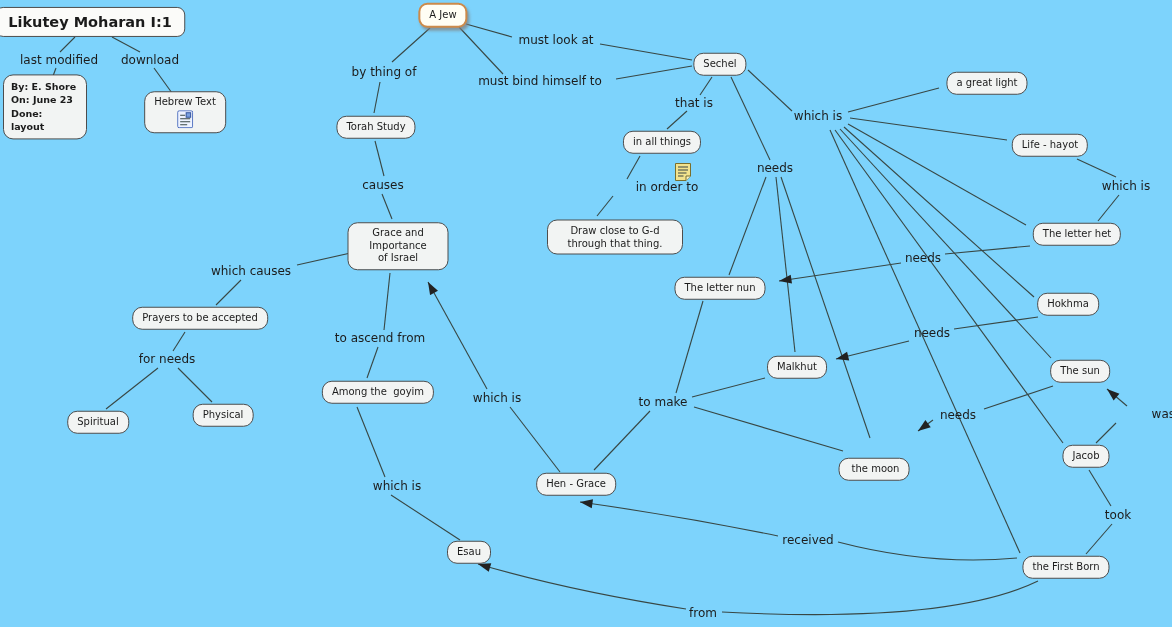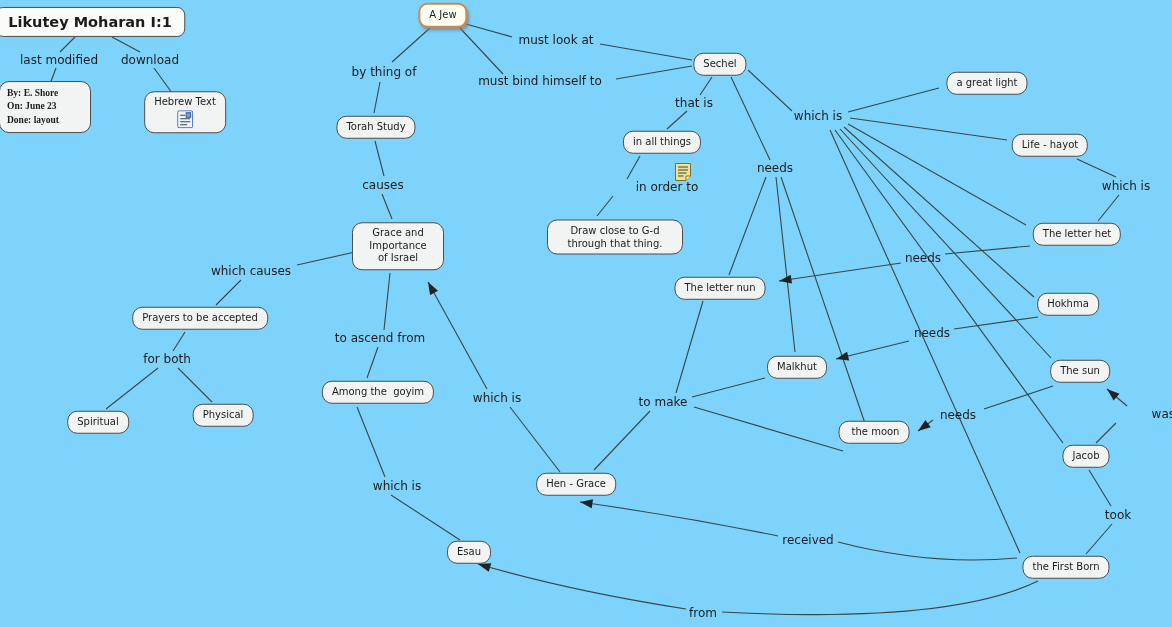--- a/index.html
+++ b/index.html
@@ -103,72 +103,72 @@
         <line x1="357" y1="407" x2="385" y2="477"></line>
         <line x1="391" y1="495" x2="460" y2="540"></line>
         <path d="M 1017,558 Q 930,566 838,542" class="edge"></path>
         <path d="M 778,536 Q 680,516 580,502" class="edge" marker-end="url(#arr)"></path>
         <path d="M 1038,581 Q 950,624 722,612" class="edge"></path>
         <path d="M 686,609 Q 570,591 478,564" class="edge" marker-end="url(#arr)"></path>
       </g>
   </svg>
   <div id="node-layer">
       <div class="node title" style="left: 90px; top: 22px;"><span class="nlabel">Likutey Moharan I:1</span></div>
-      <div class="node info" style="left: 45px; top: 107px; width: 92px; font-family: Liberation Serif, serif;"><span class="nlabel">By: E. Shore
+      <div class="node info" style="left: 45px; top: 107px; width: 84px;"><span class="nlabel">By: E. Shore
 On: June 23
 Done: layout</span></div>
       <div class="node plain" style="left: 185px; top: 112px;"><span class="nlabel">Hebrew Text</span><span class="icon-wrap"><svg width="16" height="18">
             <rect x="0.5" y="0.5" width="15" height="17" rx="1.5" fill="#eef3ff" stroke="#4466bb"></rect>
             <rect x="9" y="2.5" width="4.5" height="4.5" fill="#7aa0e0" stroke="#33539a"></rect>
             <line x1="3" y1="5" x2="8" y2="5" stroke="#444"></line>
             <line x1="3" y1="8.5" x2="13" y2="8.5" stroke="#444"></line>
             <line x1="3" y1="11.5" x2="13" y2="11.5" stroke="#444"></line>
             <line x1="3" y1="14.5" x2="10" y2="14.5" stroke="#444"></line>
           </svg></span></div>
       <div class="node highlight" style="left: 443px; top: 15px;"><span class="nlabel">A Jew</span></div>
       <div class="node plain" style="left: 720px; top: 64px;"><span class="nlabel">Sechel</span></div>
       <div class="node plain" style="left: 376px; top: 127px;"><span class="nlabel">Torah Study</span></div>
       <div class="node plain" style="left: 662px; top: 142px;"><span class="nlabel">in all things</span></div>
       <div class="node plain" style="left: 615px; top: 237px; width: 136px;"><span class="nlabel">Draw close to G-d
 through that thing.</span></div>
       <div class="node plain" style="left: 987px; top: 83px;"><span class="nlabel">a great light</span></div>
       <div class="node plain" style="left: 1050px; top: 145px;"><span class="nlabel">Life - hayot</span></div>
       <div class="node plain" style="left: 1077px; top: 234px;"><span class="nlabel">The letter het</span></div>
-      <div class="node plain" style="left: 398px; top: 246px; width: 92px;"><span class="nlabel">Grace and
+      <div class="node plain" style="left: 398px; top: 246px; width: 101px;"><span class="nlabel">Grace and
 Importance
 of Israel</span></div>
       <div class="node plain" style="left: 720px; top: 288px;"><span class="nlabel">The letter nun</span></div>
       <div class="node plain" style="left: 1068px; top: 304px;"><span class="nlabel">Hokhma</span></div>
       <div class="node plain" style="left: 200px; top: 318px;"><span class="nlabel">Prayers to be accepted</span></div>
       <div class="node plain" style="left: 797px; top: 367px;"><span class="nlabel">Malkhut</span></div>
       <div class="node plain" style="left: 1080px; top: 371px;"><span class="nlabel">The sun</span></div>
       <div class="node plain" style="left: 378px; top: 392px;"><span class="nlabel">Among the  goyim</span></div>
       <div class="node plain" style="left: 98px; top: 422px;"><span class="nlabel">Spiritual</span></div>
       <div class="node plain" style="left: 223px; top: 415px;"><span class="nlabel">Physical</span></div>
-      <div class="node plain" style="left: 874px; top: 432px; padding-left: 12px;"><span class="nlabel">the moon</span></div>
+      <div class="node plain" style="left: 874px; top: 469px; padding-left: 12px;"><span class="nlabel">the moon</span></div>
       <div class="node plain" style="left: 1086px; top: 456px;"><span class="nlabel">Jacob</span></div>
       <div class="node plain" style="left: 576px; top: 484px;"><span class="nlabel">Hen - Grace</span></div>
       <div class="node plain" style="left: 469px; top: 552px;"><span class="nlabel">Esau</span></div>
       <div class="node plain" style="left: 1066px; top: 567px;"><span class="nlabel">the First Born</span></div>
       <div class="linklabel" style="left: 59px; top: 60px;">last modified</div>
       <div class="linklabel" style="left: 150px; top: 60px;">download</div>
       <div class="linklabel" style="left: 556px; top: 40px;">must look at</div>
       <div class="linklabel" style="left: 384px; top: 72px;">by thing of</div>
       <div class="linklabel" style="left: 540px; top: 81px;">must bind himself to</div>
       <div class="linklabel" style="left: 694px; top: 103px;">that is</div>
       <div class="linklabel" style="left: 818px; top: 116px;">which is</div>
       <div class="linklabel" style="left: 775px; top: 168px;">needs</div>
       <div class="linklabel" style="left: 383px; top: 185px;">causes</div>
       <div class="linklabel" style="left: 639px; top: 187px; margin-left: 28px;">in order to</div>
       <div class="linklabel" style="left: 1126px; top: 186px;">which is</div>
       <div class="linklabel" style="left: 923px; top: 258px;">needs</div>
       <div class="linklabel" style="left: 251px; top: 271px;">which causes</div>
       <div class="linklabel" style="left: 932px; top: 333px;">needs</div>
       <div class="linklabel" style="left: 380px; top: 338px;">to ascend from</div>
-      <div class="linklabel" style="left: 167px; top: 359px;">for both</div>
+      <div class="linklabel" style="left: 167px; top: 359px;">for needs</div>
       <div class="linklabel" style="left: 497px; top: 398px;">which is</div>
       <div class="linklabel" style="left: 663px; top: 402px;">to make</div>
       <div class="linklabel" style="left: 958px; top: 415px;">needs</div>
       <div class="linklabel" style="left: 1135px; top: 414px; margin-left: 48px;">was called</div>
       <div class="linklabel" style="left: 397px; top: 486px;">which is</div>
       <div class="linklabel" style="left: 1118px; top: 515px;">took</div>
       <div class="linklabel" style="left: 808px; top: 540px;">received</div>
       <div class="linklabel" style="left: 703px; top: 613px;">from</div>
       <div class="float-icon" style="left: 683px; top: 172px;"><svg width="17" height="19">
           <path d="M1,1 h15 v12.5 l-4.5,4.5 h-10.5 z" fill="#f2e38e" stroke="#7a6f2c"></path>

